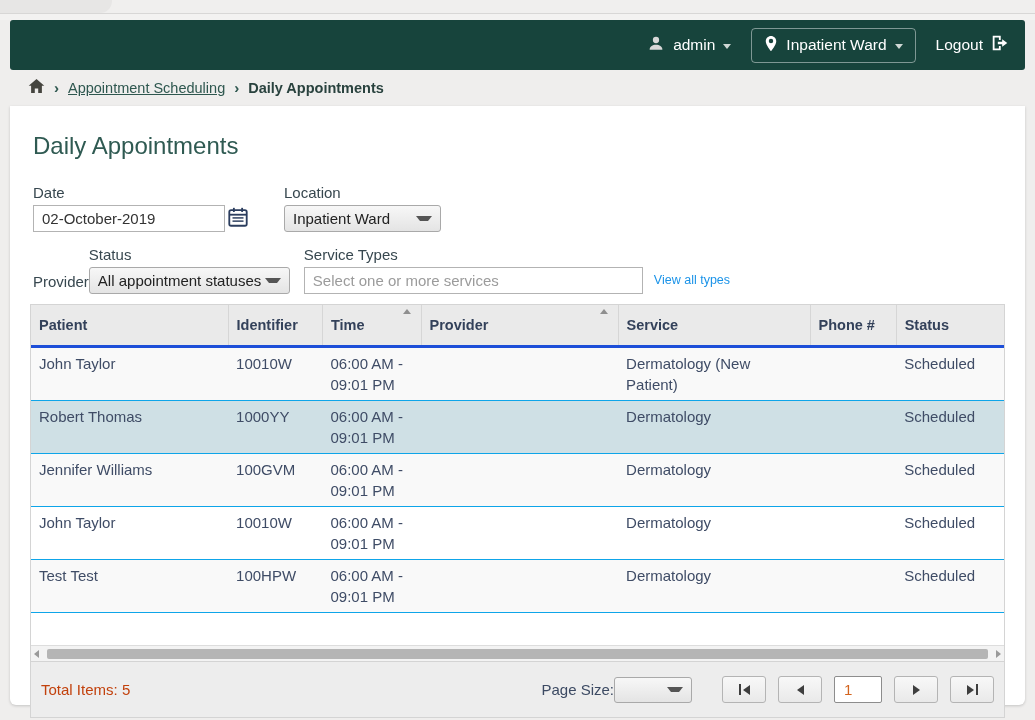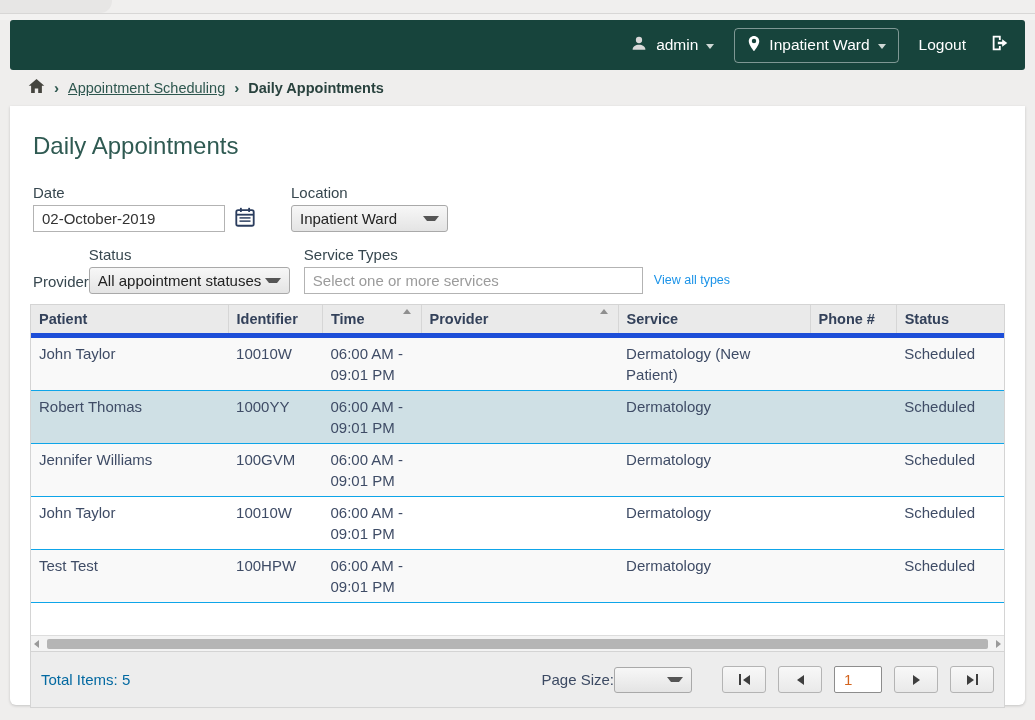--- a/index.html
+++ b/index.html
@@ -23,40 +23,40 @@
   .petal.left   { left: 0;  top: 9px; width: 12px; height: 13px; background: #55a8a0; }
   .petal.right  { right: 0; top: 9px; width: 12px; height: 13px; background: #5a9240; }
   .logo-ring { position: absolute; left: 7px; top: 5px; width: 21px; height: 21px;
                border-radius: 50%; border: 4px solid #fff; background: #17443c; }
   .brand-name { font-size: 17px; font-weight: 400; letter-spacing: .3px; }
   .brand-sub { font-size: 4.5px; letter-spacing: .9px; color: #c9d6d2; text-transform: uppercase; margin-top: 1px; }
   .appbar-right { margin-left: auto; display: flex; align-items: center; gap: 20px; font-size: 15.5px; }
   .user-menu { display: flex; align-items: center; gap: 8px; cursor: pointer; }
   .loc-box { display: flex; align-items: center; gap: 8px; border: 1px solid rgba(255,255,255,.45);
              border-radius: 4px; padding: 6px 12px; cursor: pointer; }
-  .logout-btn { display: flex; align-items: center; gap: 25px; cursor: pointer; margin-right: 2px; }
+  .logout-btn { display: flex; align-items: center; gap: 8px; cursor: pointer; margin-right: 2px; }
   .caret-light { width: 0; height: 0; border-left: 4px solid transparent; border-right: 4px solid transparent;
                  border-top: 5px solid #cfd8d5; margin-top: 2px; }
 
   
   .breadcrumb { display: flex; align-items: center; gap: 9px; padding: 8px 0 9px 28px;
                 font-size: 14.5px; color: #2e574f; }
   .breadcrumb a { color: #2e574f; text-decoration: underline; cursor: pointer; }
   .crumb-sep { color: #2e574f; font-size: 15px; font-weight: 700; }
   .crumb-current { font-weight: 700; color: #29423e; }
 
   
   .card { margin: 0 10px; background: #fff; border-radius: 0 0 6px 6px;
           box-shadow: 0 1px 3px rgba(0,0,0,.18); padding: 26px 20px 10px 20px; height: 599px; }
   h1.page-title { font-size: 24px; font-weight: 400; color: #2f5a52; margin: 0 0 24px 3px; }
 
   .field label { display: block; font-size: 15px; color: #37474f; margin-bottom: 4px; }
   .filters-row1 { display: flex; align-items: flex-end; gap: 0; margin-left: 3px; }
   .filters-row2 { display: flex; align-items: flex-end; margin: 14px 0 10px 3px; }
-  .date-wrap { display: flex; align-items: center; gap: 9px; }
+  .date-wrap { display: flex; align-items: center; gap: 2px; }
   .text-input { height: 27px; border: 1px solid #b3b3b3; border-radius: 0; padding: 0 8px;
                 font-size: 15px; color: #333; font-family: "Liberation Sans", sans-serif; }
   .date-input { width: 192px; }
   .svc-input { width: 339px; color: #444; }
   .svc-input::placeholder { color: #9b9b9b; opacity: 1; }
   .loc-field { margin-left: 35px; }
 
   .fake-select { height: 27px; border: 1px solid #a9a9a9; border-radius: 3px;
                  background: linear-gradient(#f7f7f7, #e4e4e4);
                  display: flex; align-items: center; font-size: 15px; color: #222;
@@ -69,23 +69,23 @@
   .sel-status { width: 201px; margin-right: 14px; }
   .svc-field { }
   .view-all { font-size: 12.5px; color: #1b93e8; margin: 1px 0 7px 11px; cursor: pointer; white-space: nowrap; }
 
   
   .grid-box { border: 1px solid #d4d4d4; }
   table { border-collapse: collapse; table-layout: fixed; width: 100%; }
   col.c-patient { width: 192px; } col.c-identifier { width: 92px; } col.c-time { width: 96px; }
   col.c-provider { width: 192px; } col.c-service { width: 187px; } col.c-phone { width: 84px; }
   col.c-status { width: 105px; }
-  thead th { background: #eaeaea; border-bottom: 5px solid #1d4ed8; border-left: 1px solid #d6d6d6;
+  thead th { background: #eaeaea; border-bottom: 3px solid #1d4ed8; border-left: 1px solid #d6d6d6;
              text-align: left; font-size: 14.5px; font-weight: 700; color: #33415a;
-             padding: 6px 8px; height: 25px; position: relative; cursor: pointer; }
+             padding: 12px 8px; height: 25px; position: relative; cursor: pointer; }
   thead th:first-child { border-left: none; }
   .sort-asc { position: absolute; top: 4px; right: 10px; width: 0; height: 0;
               border-left: 4px solid transparent; border-right: 4px solid transparent;
               border-bottom: 5px solid #8f8f8f; }
   tbody td { font-size: 15px; color: #3f4c66; padding: 5px 8px; line-height: 21px;
              vertical-align: top; height: 51px; }
   tbody tr { border-bottom: 1px solid #0ea5e9; cursor: pointer; margin-left: 29px; }
   tbody tr:nth-child(odd) { background: #f9f9f9; }
   tbody tr:nth-child(even) { background: #ffffff; }
   tbody tr.selected { background: #cfe0e5; }
@@ -95,21 +95,21 @@
   .hscroll { height: 16px; background: #f3f3f3; border-top: 1px solid #ddd;
              display: flex; align-items: center; padding: 0 3px; }
   .scroll-tri { width: 0; height: 0; }
   .scroll-tri.left  { border-top: 4px solid transparent; border-bottom: 4px solid transparent; border-right: 5px solid #9a9a9a; }
   .scroll-tri.right { border-top: 4px solid transparent; border-bottom: 4px solid transparent; border-left: 5px solid #9a9a9a; }
   .scroll-thumb { flex: 1; height: 10px; background: #b5b5b5; border-radius: 2px; margin: 0 8px; cursor: grab; }
 
   
   .grid-footer { height: 56px; background: #ededed; border: 1px solid #d4d4d4; border-top: none;
                  display: flex; align-items: center; padding: 0 10px; }
-  .total-items { font-size: 15px; color: #0369a1; }
+  .total-items { font-size: 15px; color: #c2410c; }
   .pager { margin-left: auto; display: flex; align-items: center; }
   .page-size-label { font-size: 15px; color: #3c4a63; }
   .sel-pagesize { width: 78px; height: 26px; margin-right: 18px; }
   .pgbtn { width: 44px; height: 27px; margin-left: 12px; border: 1px solid #b4b4b4; border-radius: 3px;
            background: linear-gradient(#f8f8f8, #e9e9e9); display: flex; align-items: center;
            justify-content: center; cursor: pointer; }
   .tri { width: 0; height: 0; }
   .tri.l { border-top: 5px solid transparent; border-bottom: 5px solid transparent; border-right: 7px solid #3e3e3e; }
   .tri.r { border-top: 5px solid transparent; border-bottom: 5px solid transparent; border-left: 7px solid #3e3e3e; }
   .vbar { width: 2px; height: 11px; background: #3e3e3e; }

